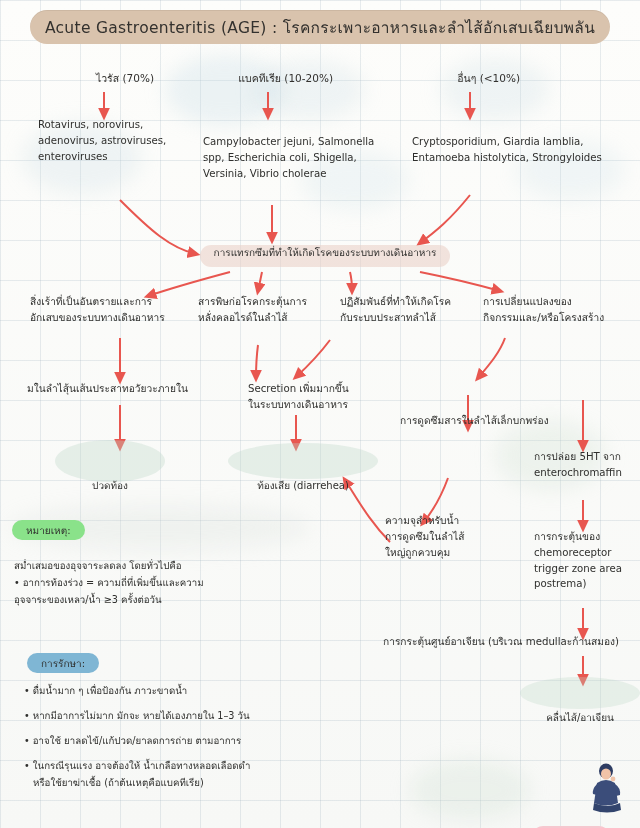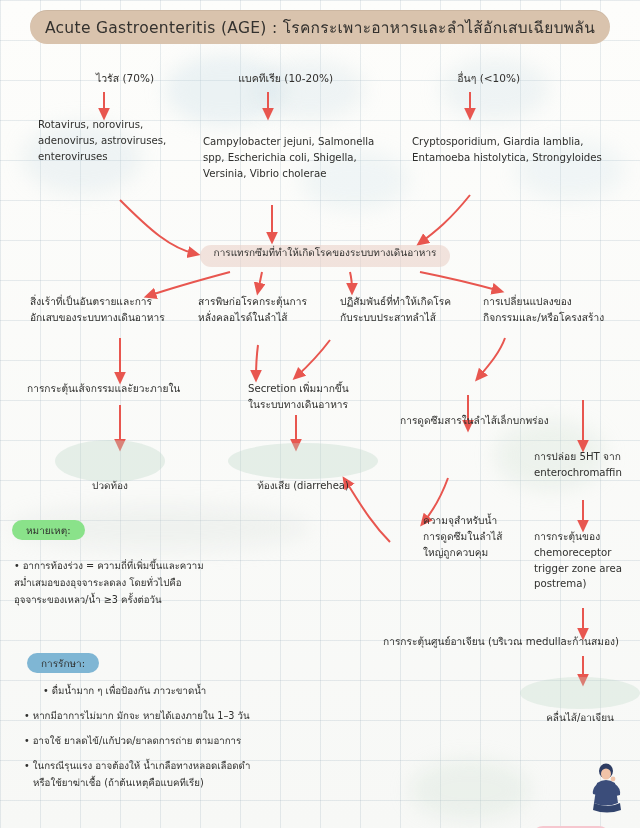--- a/index.html
+++ b/index.html
@@ -163,34 +163,34 @@
   <div class="node body-text" style="left:340px;top:294px;width:145px;">
     <div>ปฏิสัมพันธ์ที่ทำให้เกิดโรค</div>
     <div>กับระบบประสาทลำไส้</div>
   </div>
   <div class="node body-text" style="left:483px;top:294px;width:160px;">
     <div>การเปลี่ยนแปลงของ</div>
     <div>กิจกรรมและ/หรือโครงสร้าง</div>
   </div>
 
   <div class="node body-text" style="left:27px;top:381px;width:210px;">
-    <div>การกระตุ้นเส้จกรรมและัยวะภายใน</div>
+    <div>มในลำไสุ้นเส้นประสาทอวัยวะภายใน</div>
   </div>
   <div class="node body-text" style="left:248px;top:381px;width:150px;">
     <div>Secretion เพิ่มมากขึ้น</div>
     <div>ในระบบทางเดินอาหาร</div>
   </div>
   <div class="node body-text" style="left:400px;top:381px;width:230px;margin-top:32px;">
     <div>การดูดซึมสารในลำไส้เล็กบกพร่อง</div>
   </div>
   <div class="node body-text" style="left:534px;top:449px;width:110px;">
     <div>การปล่อย 5HT จาก</div>
     <div>enterochromaffin</div>
   </div>
-  <div class="node body-text" style="left:423px;top:513px;width:120px;">
+  <div class="node body-text" style="left:385px;top:513px;width:120px;">
     <div>ความจุสำหรับน้ำ</div>
     <div>การดูดซึมในลำไส้</div>
     <div>ใหญ่ถูกควบคุม</div>
   </div>
   <div class="node body-text" style="left:534px;top:529px;width:110px;">
     <div>การกระตุ้นของ</div>
     <div>chemoreceptor</div>
     <div>trigger zone area</div>
     <div>postrema)</div>
   </div>
@@ -205,30 +205,30 @@
     <span>ท้องเสีย (diarrehea)</span>
   </div>
   <div class="oval" style="left:520px;top:677px;width:120px;height:32px;background:rgba(190,215,200,.30);">
     <span>คลื่นไส้/อาเจียน</span>
   </div>
 
   <div class="tag green" style="left:12px;top:520px;">
     <span>หมายเหตุ:</span>
   </div>
   <div class="panel" style="left:14px;top:558px;width:260px;">
+    <div class="line">สม่ำเสมอของอุจจาระลดลง โดยทั่วไปคือ</div>
     <div class="line">• อาการท้องร่วง = ความถี่ที่เพิ่มขึ้นและความ</div>
-    <div class="line">สม่ำเสมอของอุจจาระลดลง โดยทั่วไปคือ</div>
     <div class="line">อุจจาระของเหลว/น้ำ ≥3 ครั้งต่อวัน</div>
   </div>
 
   <div class="tag blue" style="left:18px;top:653px;margin-left:9px;">
     <span>การรักษา:</span>
   </div>
   <div class="panel" style="left:24px;top:683px;width:300px;">
-    <div class="line" style="margin-bottom:8px;margin-left:19px;">• ดื่มน้ำมาก ๆ เพื่อป้องกัน ภาวะขาดน้ำ</div>
+    <div class="line" style="margin-bottom:8px;">• ดื่มน้ำมาก ๆ เพื่อป้องกัน ภาวะขาดน้ำ</div>
     <div class="line" style="margin-bottom:8px;">• หากมีอาการไม่มาก มักจะ หายได้เองภายใน 1–3 วัน</div>
     <div class="line" style="margin-bottom:8px;">• อาจใช้ ยาลดไข้/แก้ปวด/ยาลดการถ่าย ตามอาการ</div>
     <div class="line">• ในกรณีรุนแรง อาจต้องให้ น้ำเกลือทางหลอดเลือดดำ</div>
     <div class="line" style="padding-left:9px;">หรือใช้ยาฆ่าเชื้อ (ถ้าต้นเหตุคือแบคทีเรีย)</div>
   </div>
 
   <div class="nurse-pill">
     <span>Nurse ER</span>
   </div>
   <svg class="nurse-fig" viewBox="0 0 40 52">

